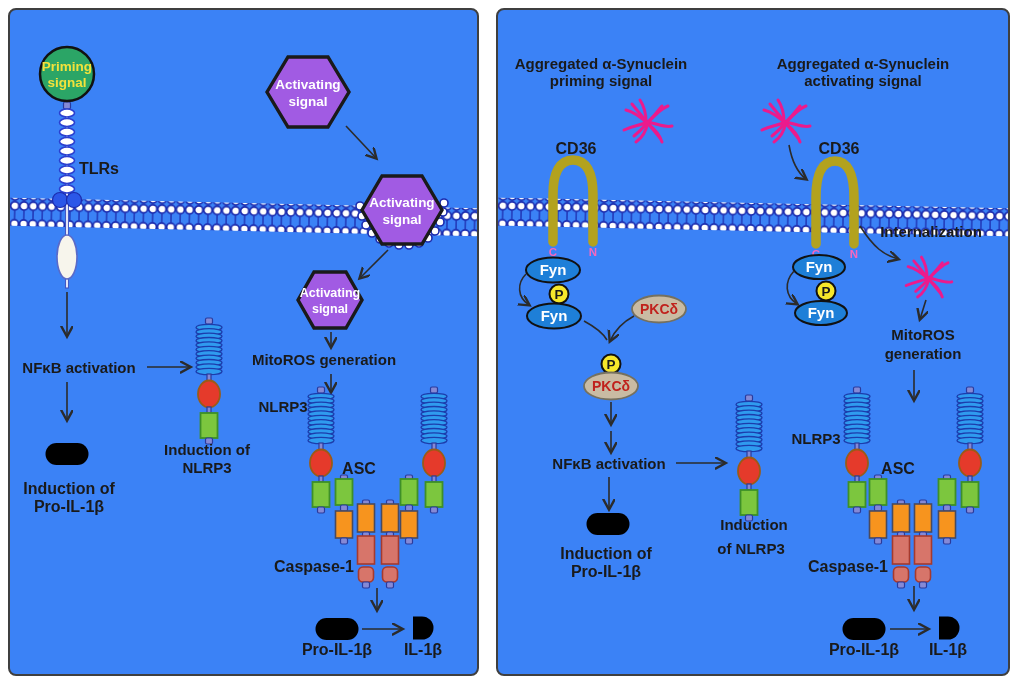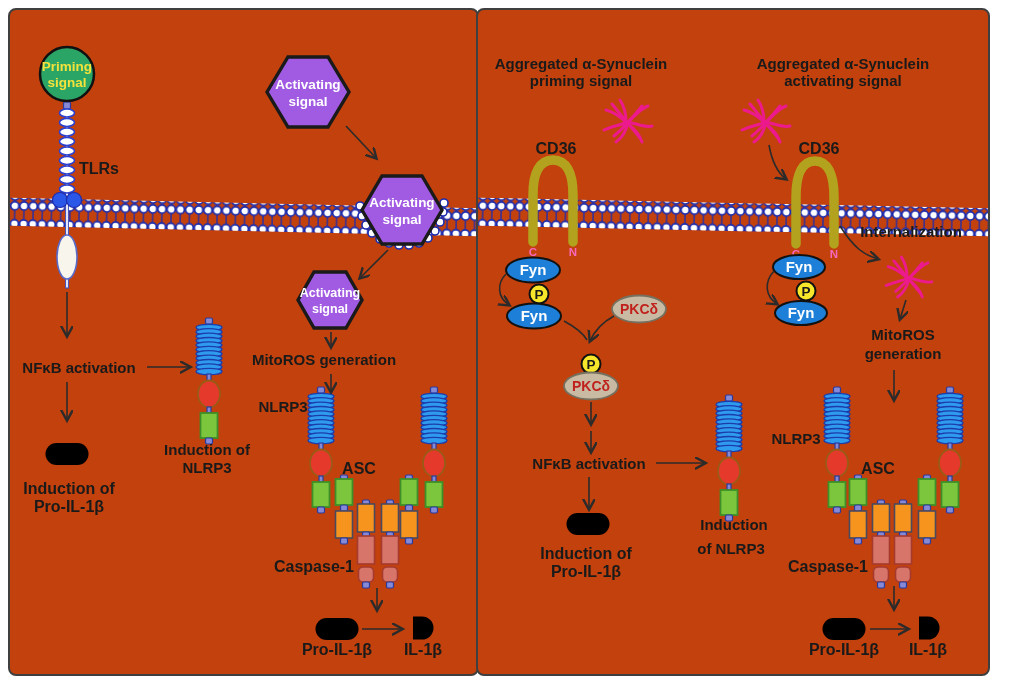--- a/index.html
+++ b/index.html
@@ -1,20 +1,20 @@
 <!DOCTYPE html>
 <html style="--membrane_navy: #1C2CAE; --priming_green: #2BA566; --label_yellow: #F3E23B; --hexagon_purple: #A15BE3; --pill_yellow: #F6E72B; --pill_red: #D6231F; --coil_blue: #2F9BEF; --nacht_red: #E53A2B; --pyd_green: #7CC63E; --card_orange: #F7941E; --casp_salmon: #D7756A; --linker_periwinkle: #8589D6; --cd36_olive: #B3A21E; --fyn_blue: #1E7FD8; --pkc_tan: #C9BBA3; --pkc_text_red: #C0211C; --synuclein_pink: #EC1A8C; --cn_pink: #F768BE;"><head>
 <meta charset="utf-8">
 <style>
   html,body{margin:0;padding:0;background:#fff;}
   #stage{position:relative;width:1020px;height:685px;background:#fff;overflow:hidden;
          font-family:"Liberation Sans",sans-serif;}
-  .panel{position:absolute;background:#c2410c;border:2.5px solid #3f3f3f;border-radius:8px;}
+  .panel{position:absolute;background:#3b82f6;border:2.5px solid #3f3f3f;border-radius:8px;}
   #panelA{left:8px;top:8px;width:467px;height:664px;}
-  #panelB{left:476px;top:8px;width:510px;height:664px;}
+  #panelB{left:496px;top:8px;width:510px;height:664px;}
   svg text{font-family:"Liberation Sans",sans-serif;font-weight:700;text-anchor:middle;fill:#1a1a1a;}
   .t16{font-size:16px}.t15{font-size:15px}.t14{font-size:14px}.t13{font-size:13.5px}
   .t12{font-size:12.5px}.t11{font-size:11.5px}
   .wht{fill:#ffffff}
   .yel{fill:var(--label_yellow,#F3E23B)}
   .pnk{fill:var(--cn_pink,#F768BE)}
   .redtxt{fill:var(--pkc_text_red,#C0211C)}
   .arrow{fill:none;stroke:#2b2b2b;stroke-width:1.6}
   .membead{fill:#fff;stroke:var(--membrane_navy,#1C2CAE);stroke-width:1.6}
   .tab{fill:var(--linker_periwinkle,#8589D6);stroke:#2A3A9C;stroke-width:1.2}

